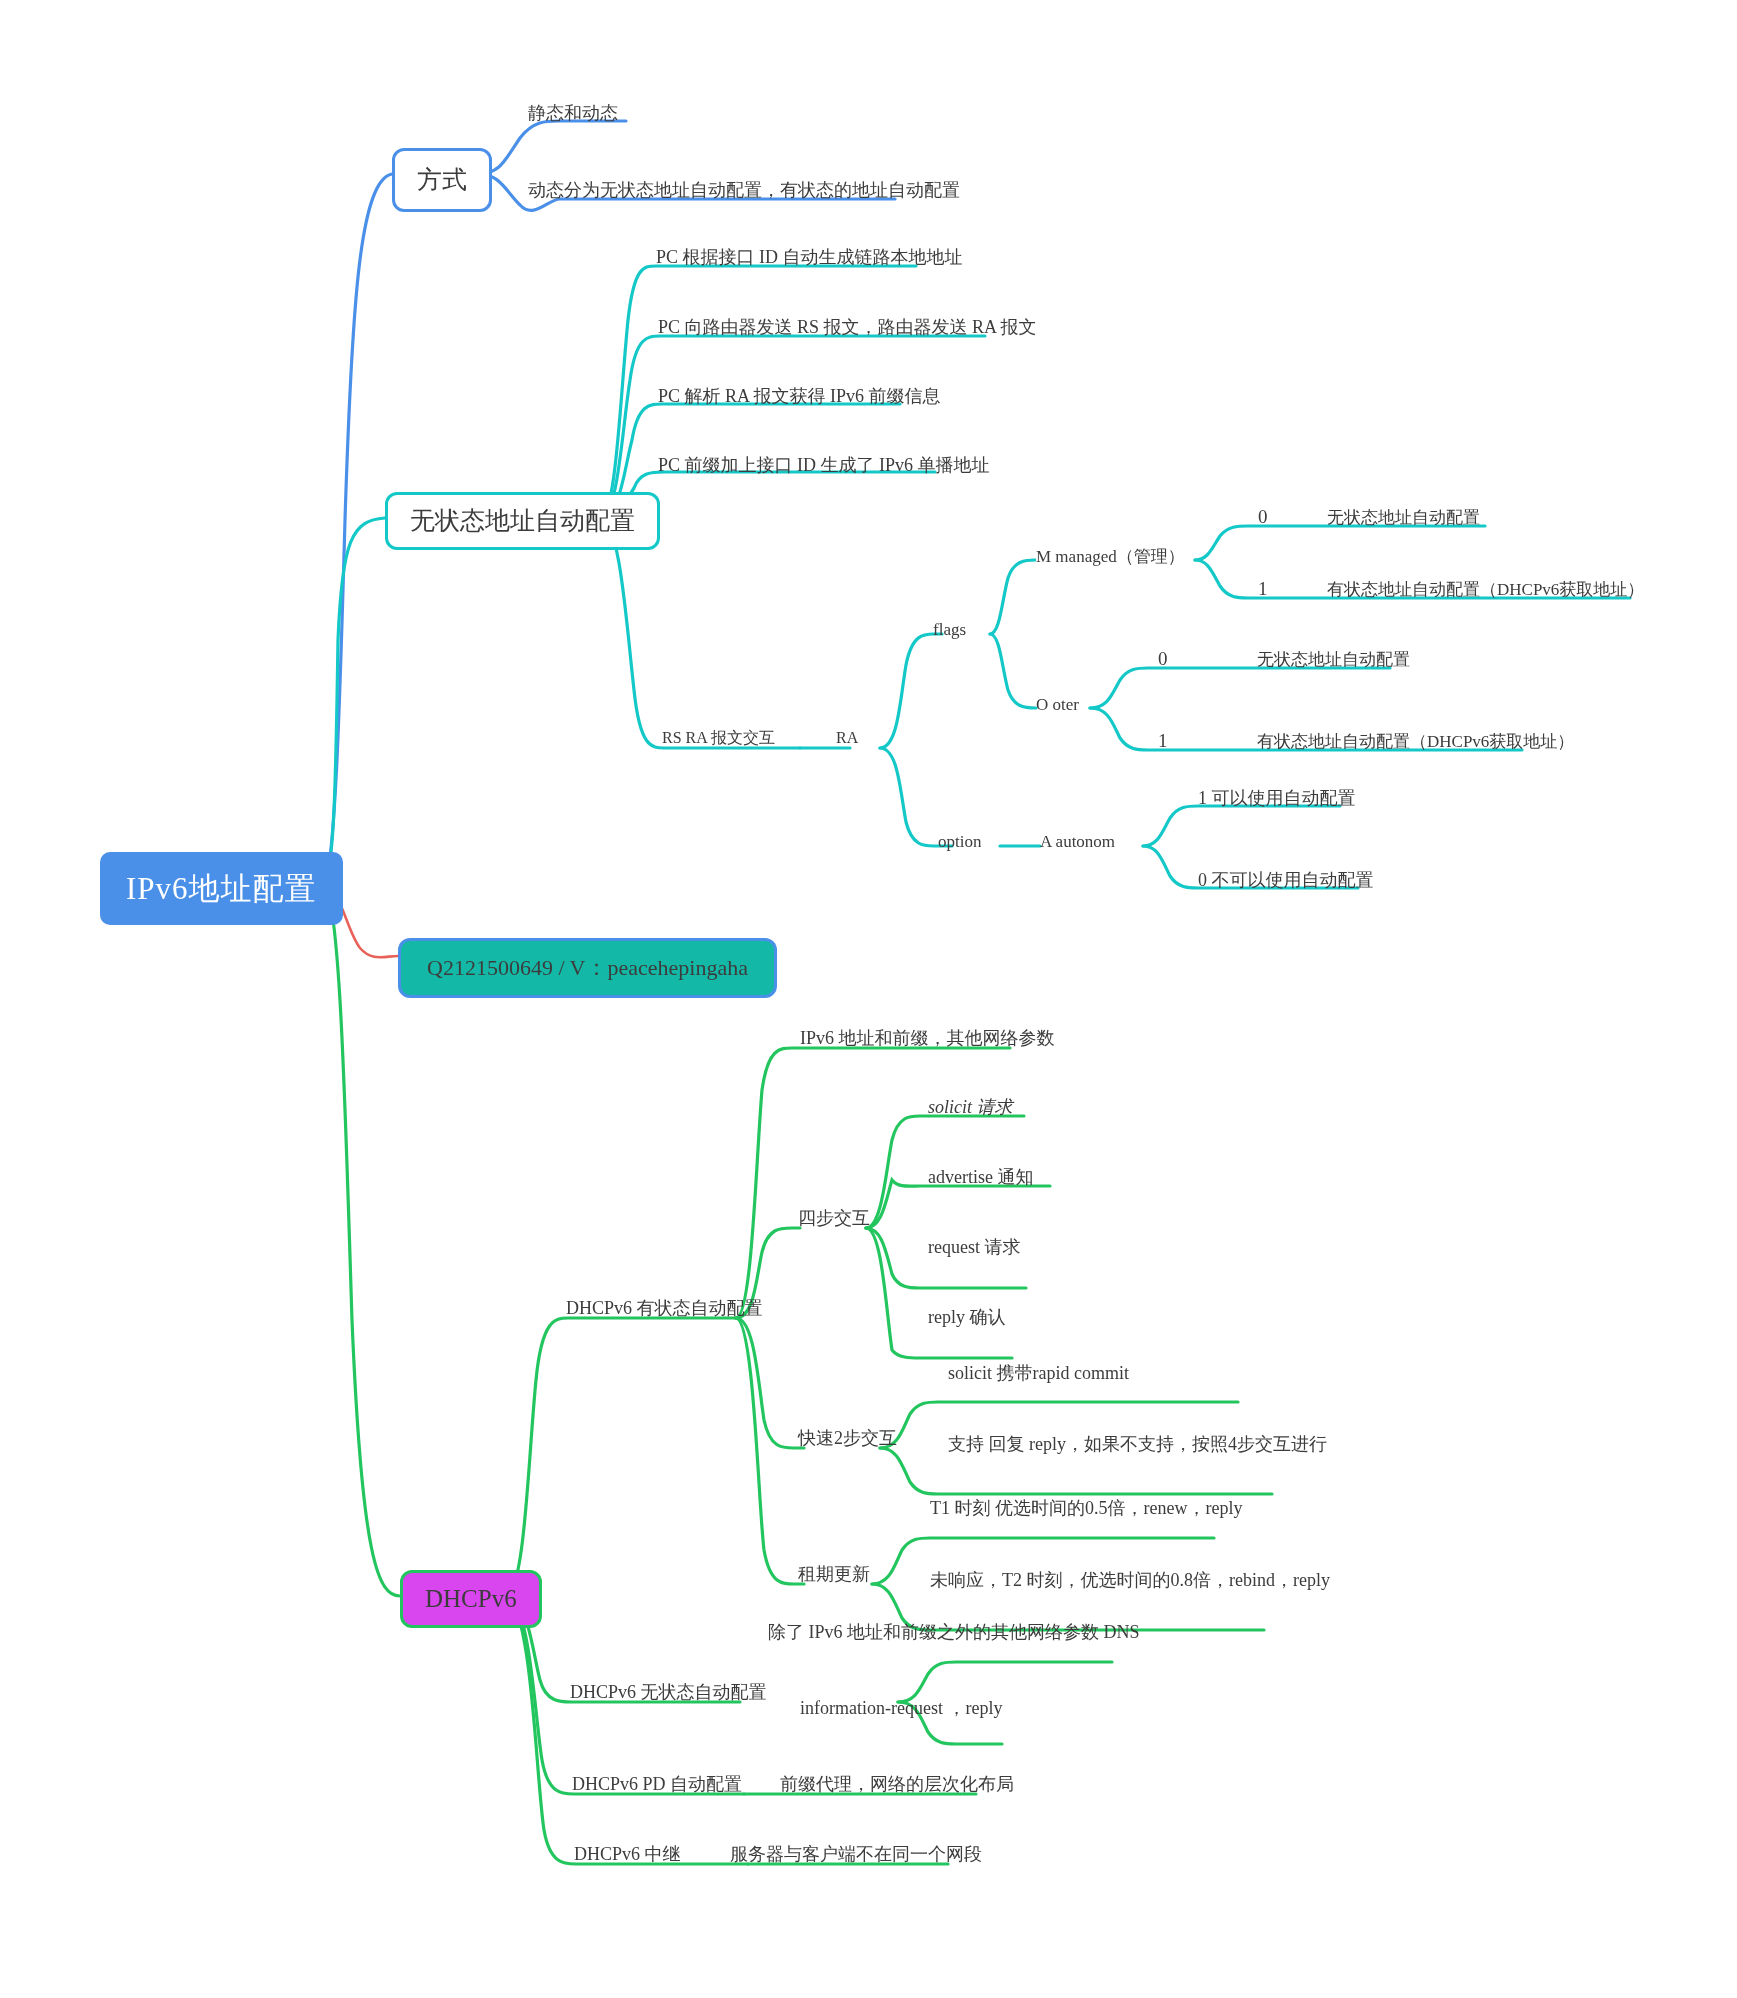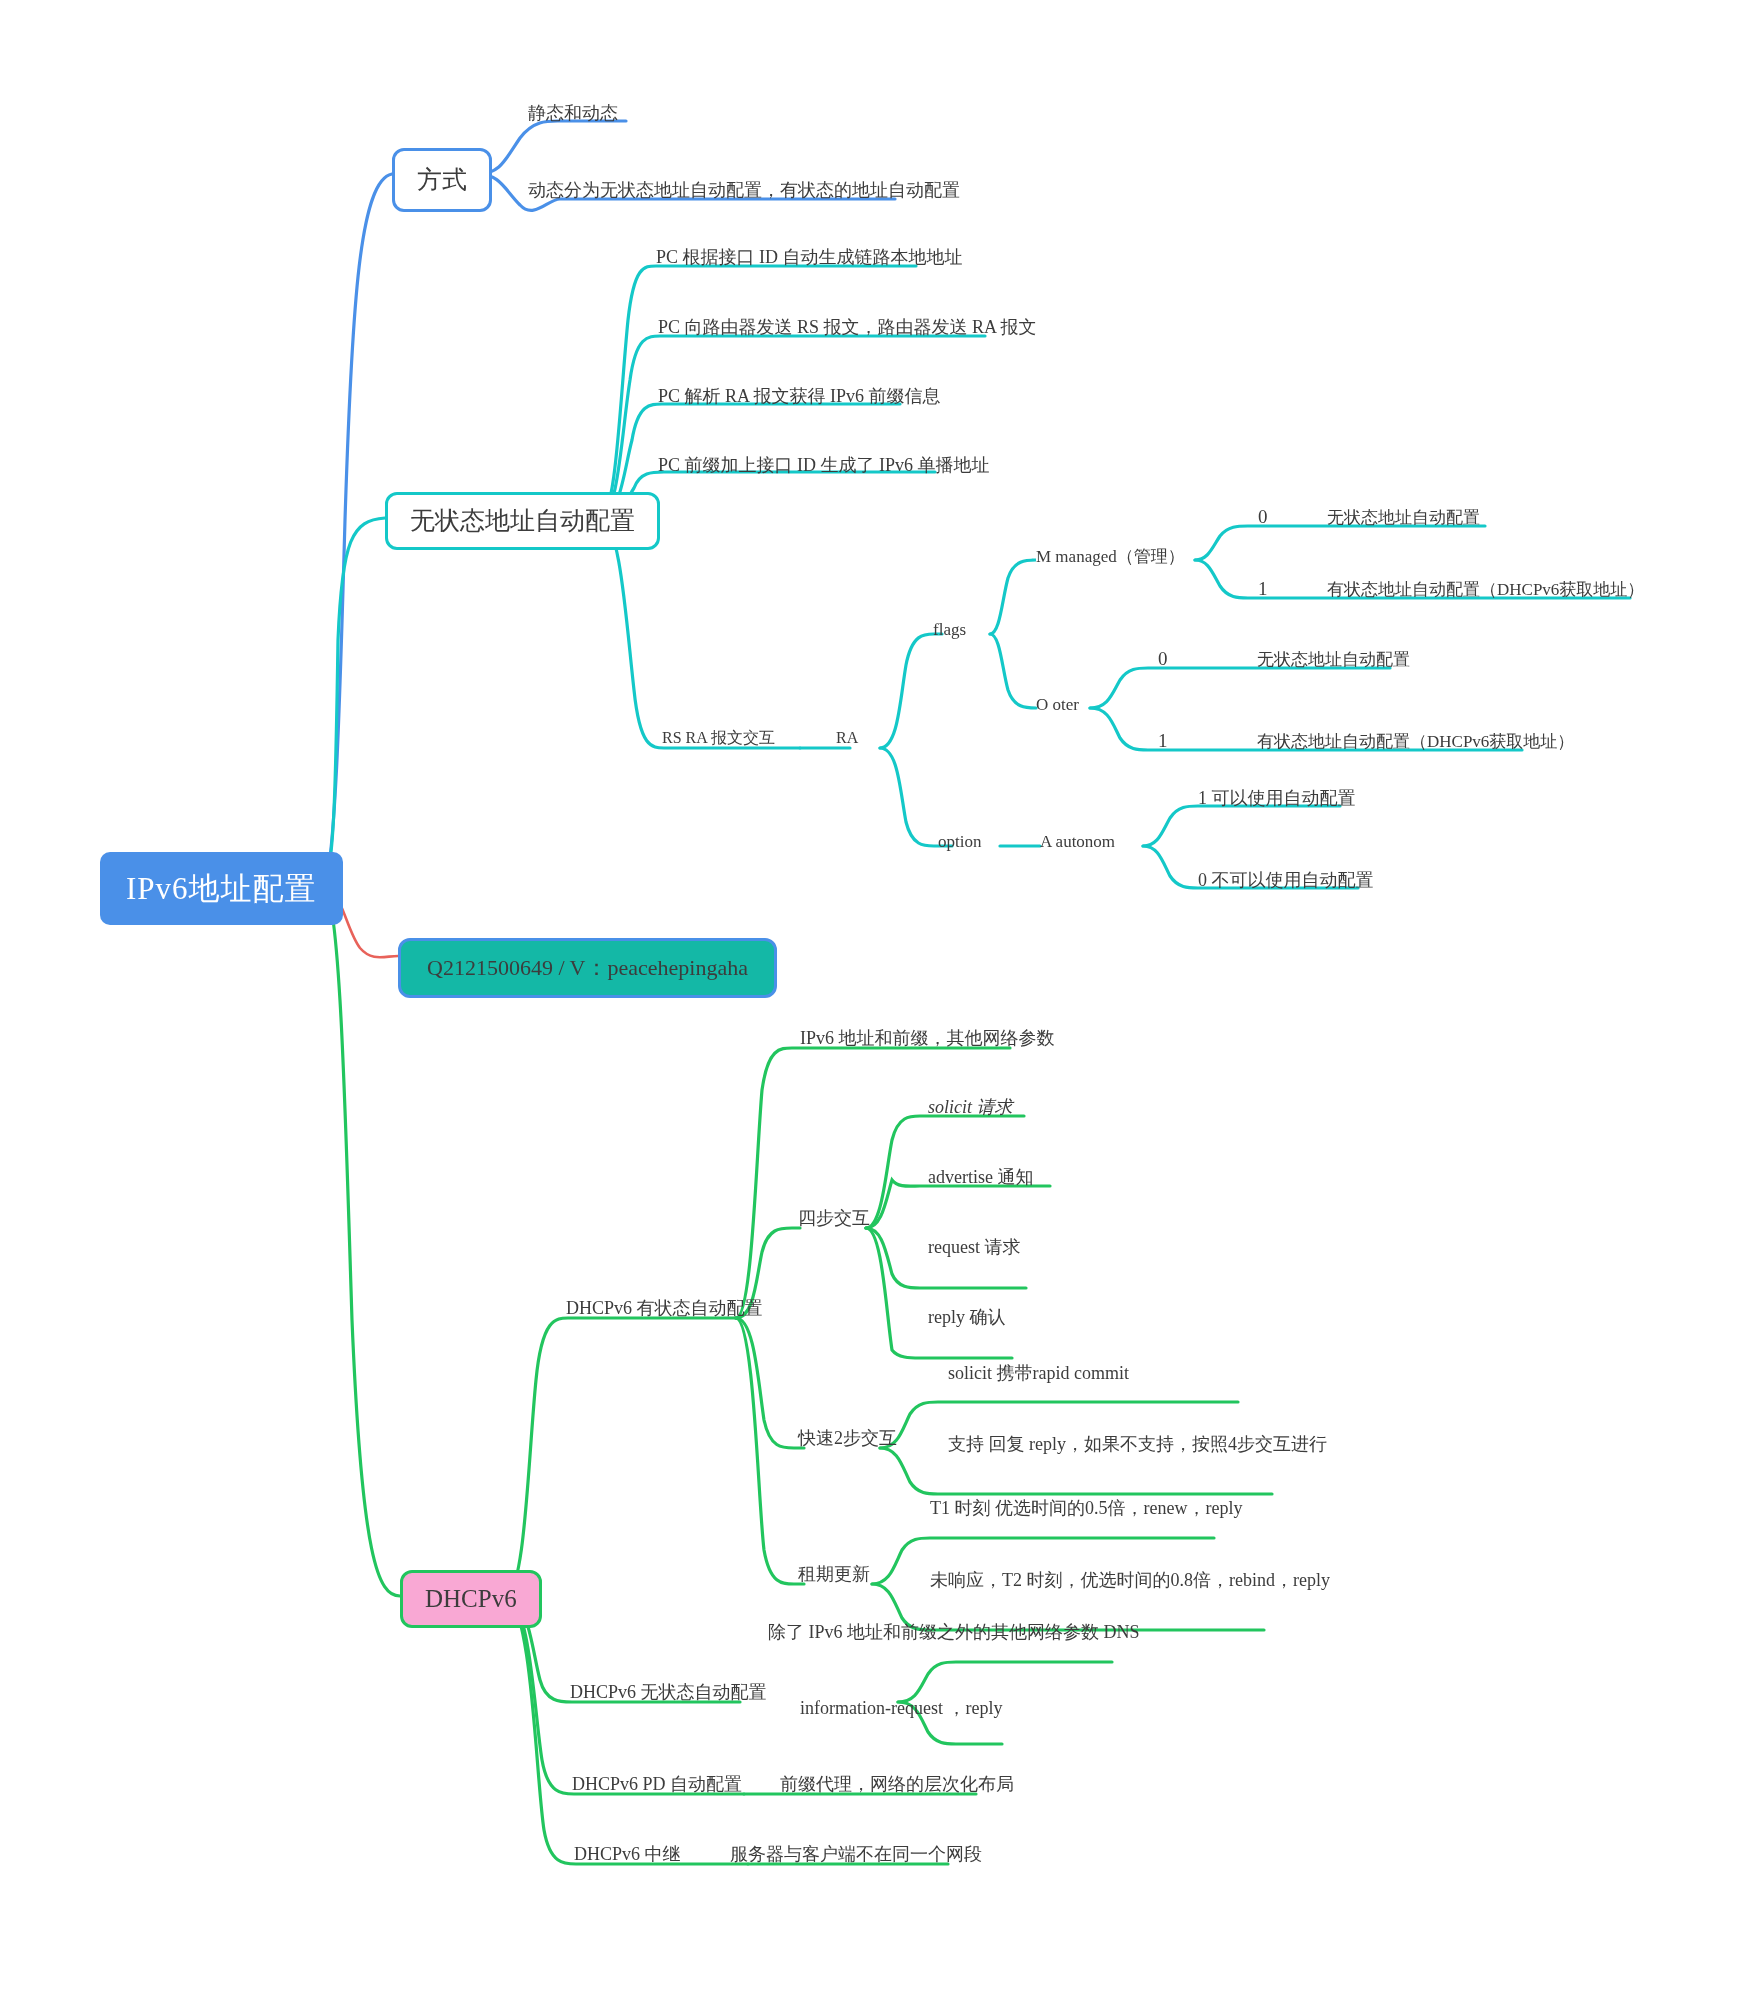--- a/index.html
+++ b/index.html
@@ -28,21 +28,21 @@
   }
   .box-blue-fill{
     background:#14b8a6;border:3px solid #4a90e8;color:#3c3c3c;
     font-size:22px;padding:14px 26px;margin-top:8px;
   }
   .box-teal{
     background:#ffffff;border:3px solid #14c8c8;color:#3c3c3c;
     font-size:25px;padding:11px 22px;
   }
   .box-green{
-    background:#f9a8d4;border:3px solid #22c55e;color:#3c3c3c;
+    background:#d946ef;border:3px solid #22c55e;color:#3c3c3c;
     font-size:25px;padding:11px 22px;
   }
 
   
   .leaf{font-size:18px;color:#3c3c3c;}
   .leaf-sm{font-size:17px;color:#3c3c3c;}
   .mid{font-size:16px;color:#3c3c3c;}
   .num{font-size:19px;color:#3c3c3c;}
 </style>
 </head>

